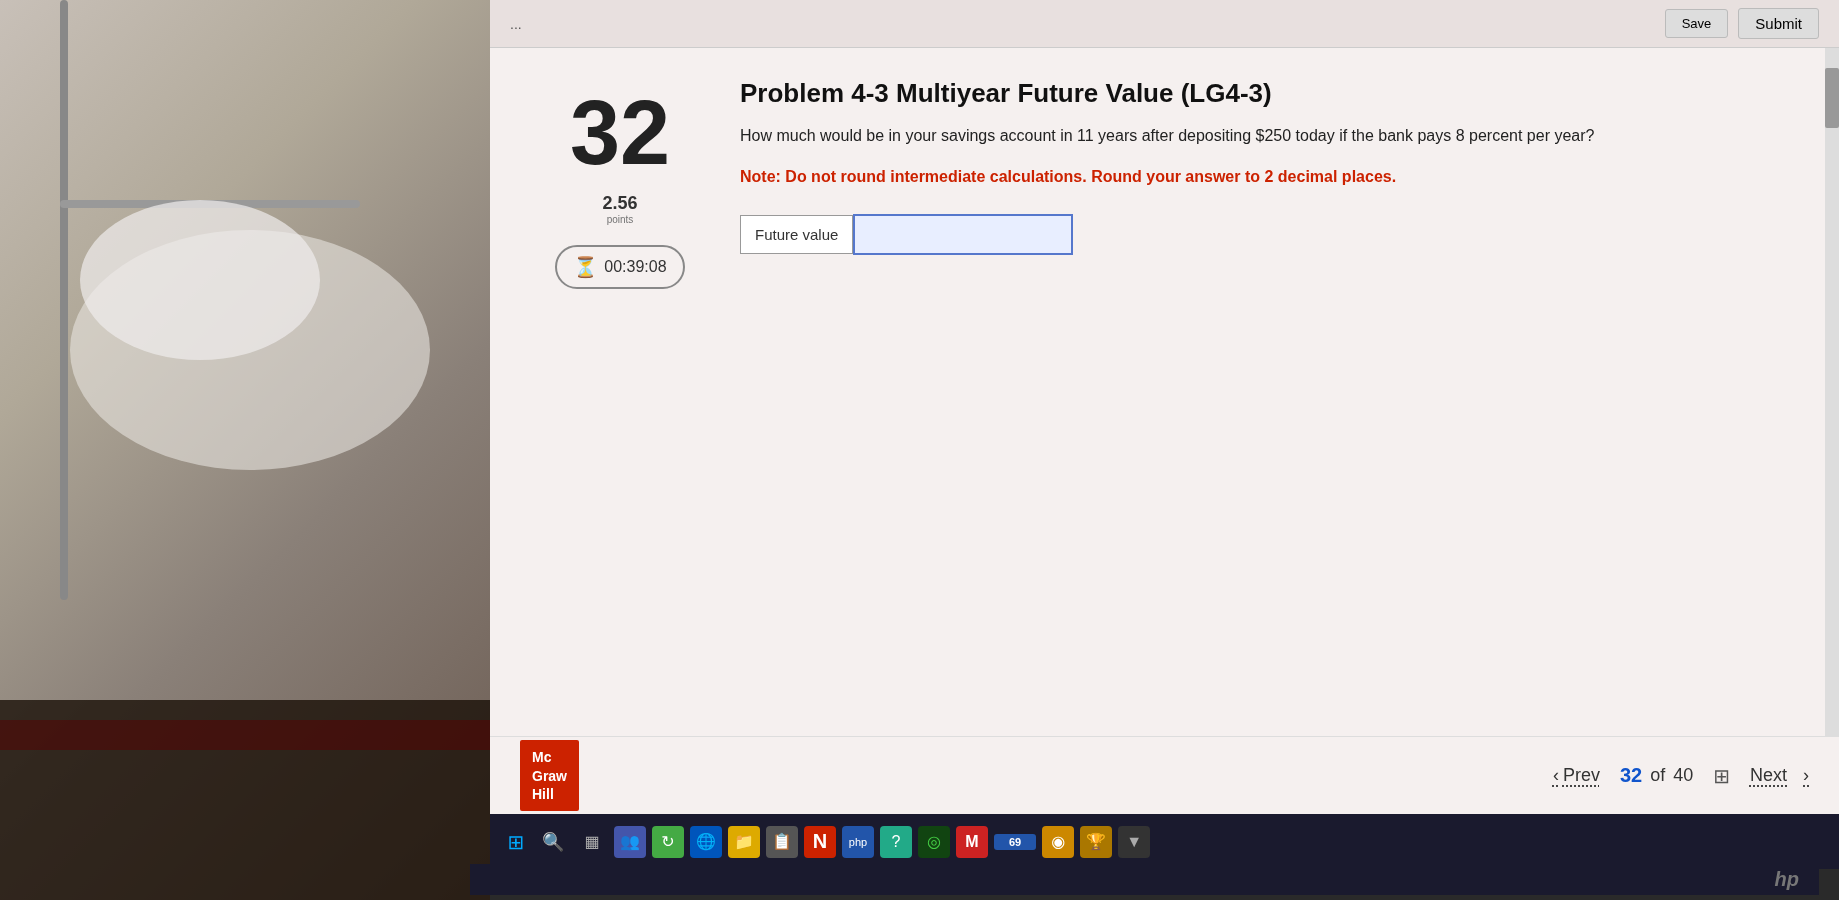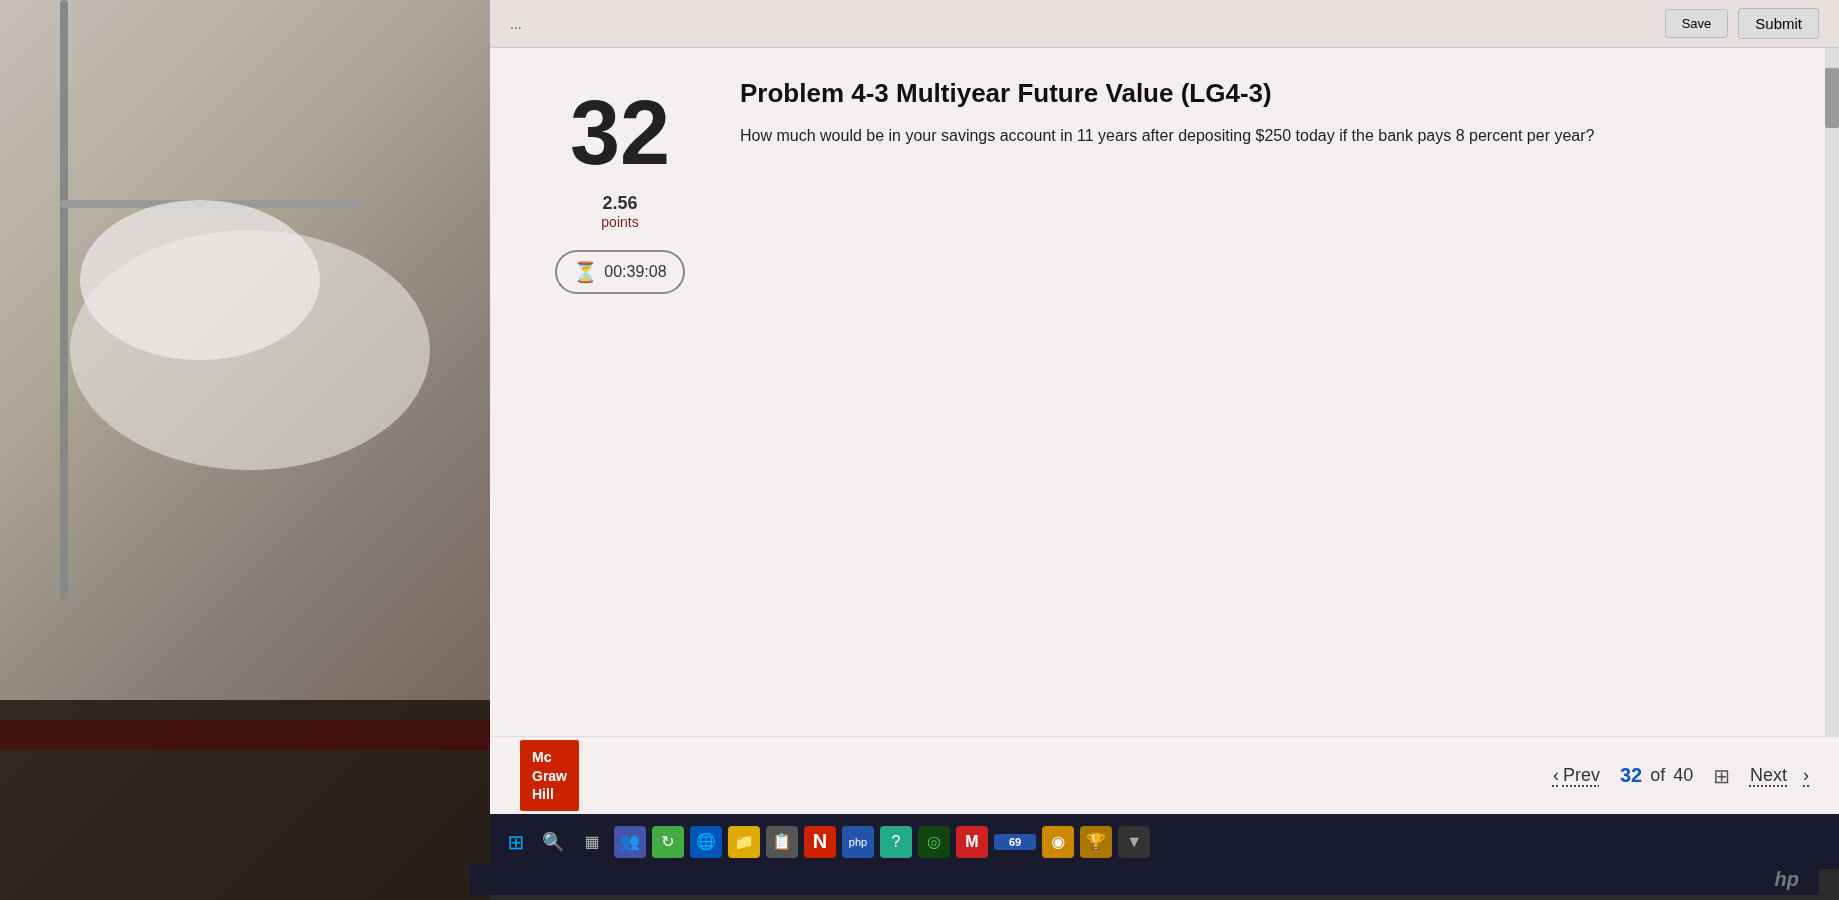--- a/index.html
+++ b/index.html
@@ -83,22 +83,22 @@
       color: #333;
     }
 
     .points-value {
       font-size: 18px;
       font-weight: bold;
       color: #333;
     }
 
     .points-label {
-      font-size: 14px;
-      color: #7f1d1d;
+      font-size: 10px;
+      color: #737373;
     }
 
     .timer-badge {
       display: flex;
       align-items: center;
       gap: 6px;
       border: 2px solid #888;
       border-radius: 25px;
       padding: 8px 16px;
       font-size: 16px;
@@ -357,21 +357,26 @@
           <span class="hourglass-icon">⏳</span>
           <span>00:39:08</span>
         </div>
       </div>
 
       <div class="right-panel">
         <div class="problem-title">Problem 4-3 Multiyear Future Value (LG4-3)</div>
 
         <div class="question-text">How much would be in your savings account in 11 years after depositing $250 today if the bank pays 8 percent per year?</div>
 
-
+        <div class="note-text">Note: Do not round intermediate calculations. Round your answer to 2 decimal places.</div>
+
+        <div class="answer-row">
+          <div class="answer-label">Future value</div>
+          <input class="answer-input" type="text" value="" style="">
+        </div>
       </div>
 
       <div class="scrollbar">
         <div class="scrollbar-thumb"></div>
       </div>
     </div>
 
     <div class="bottom-nav">
       <div class="mcgraw-logo">
         <div>Mc</div>

